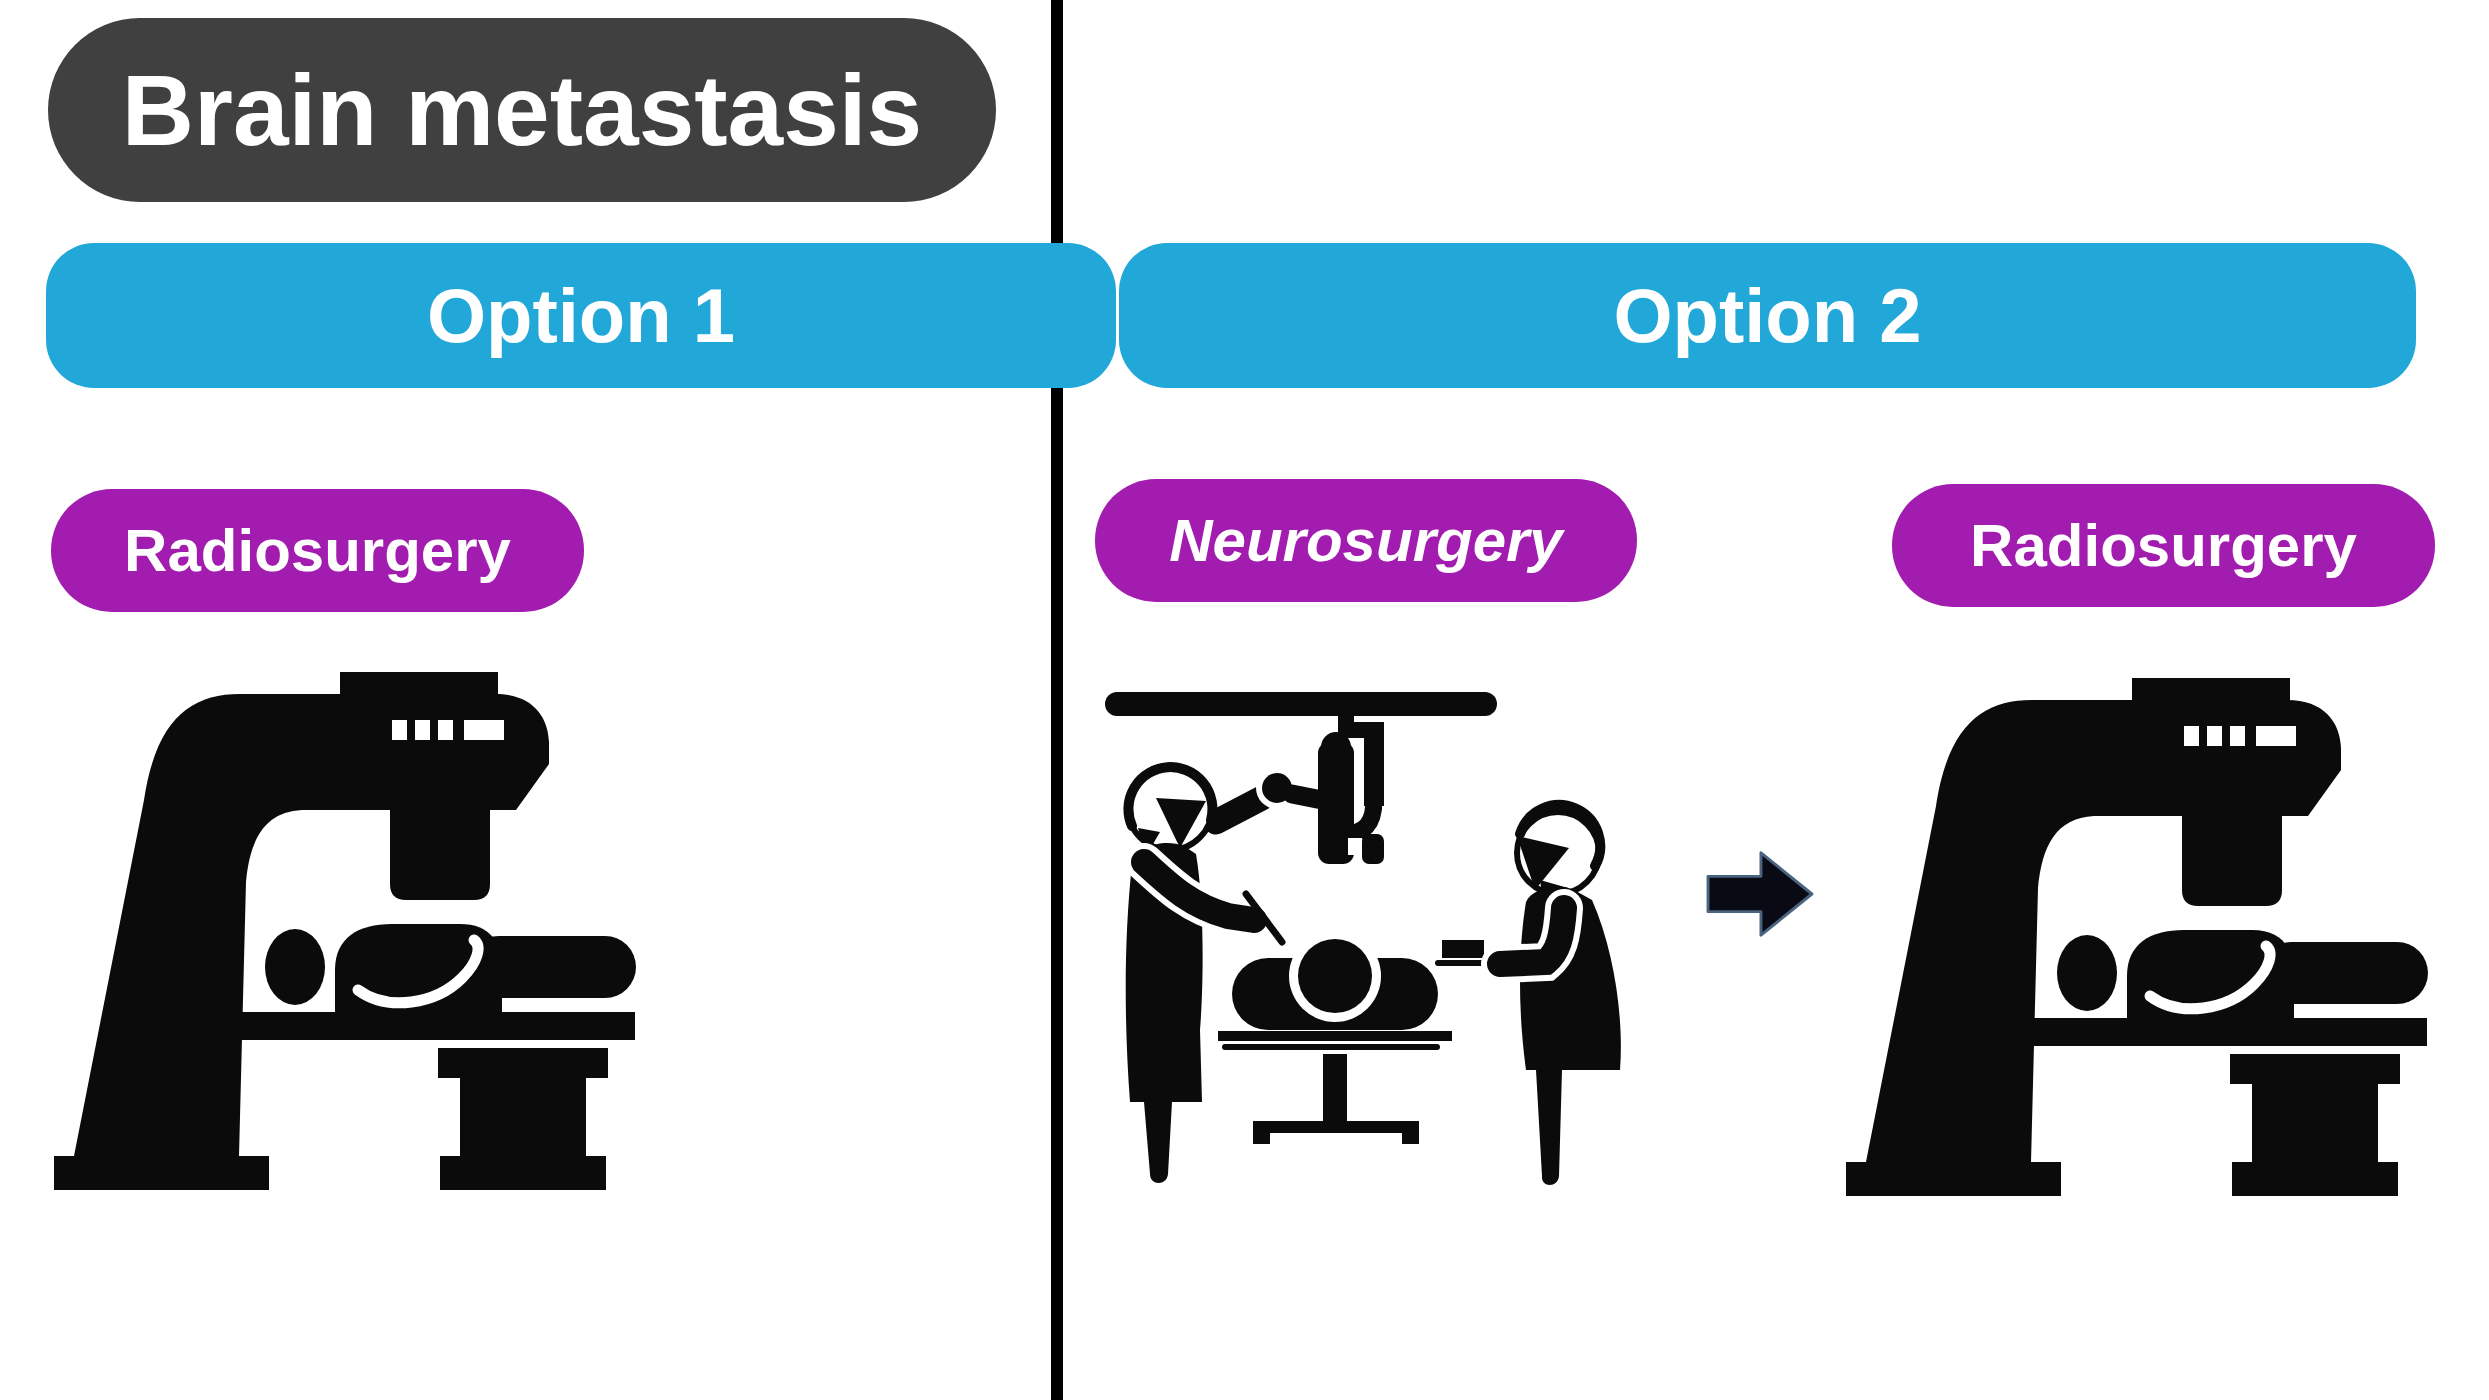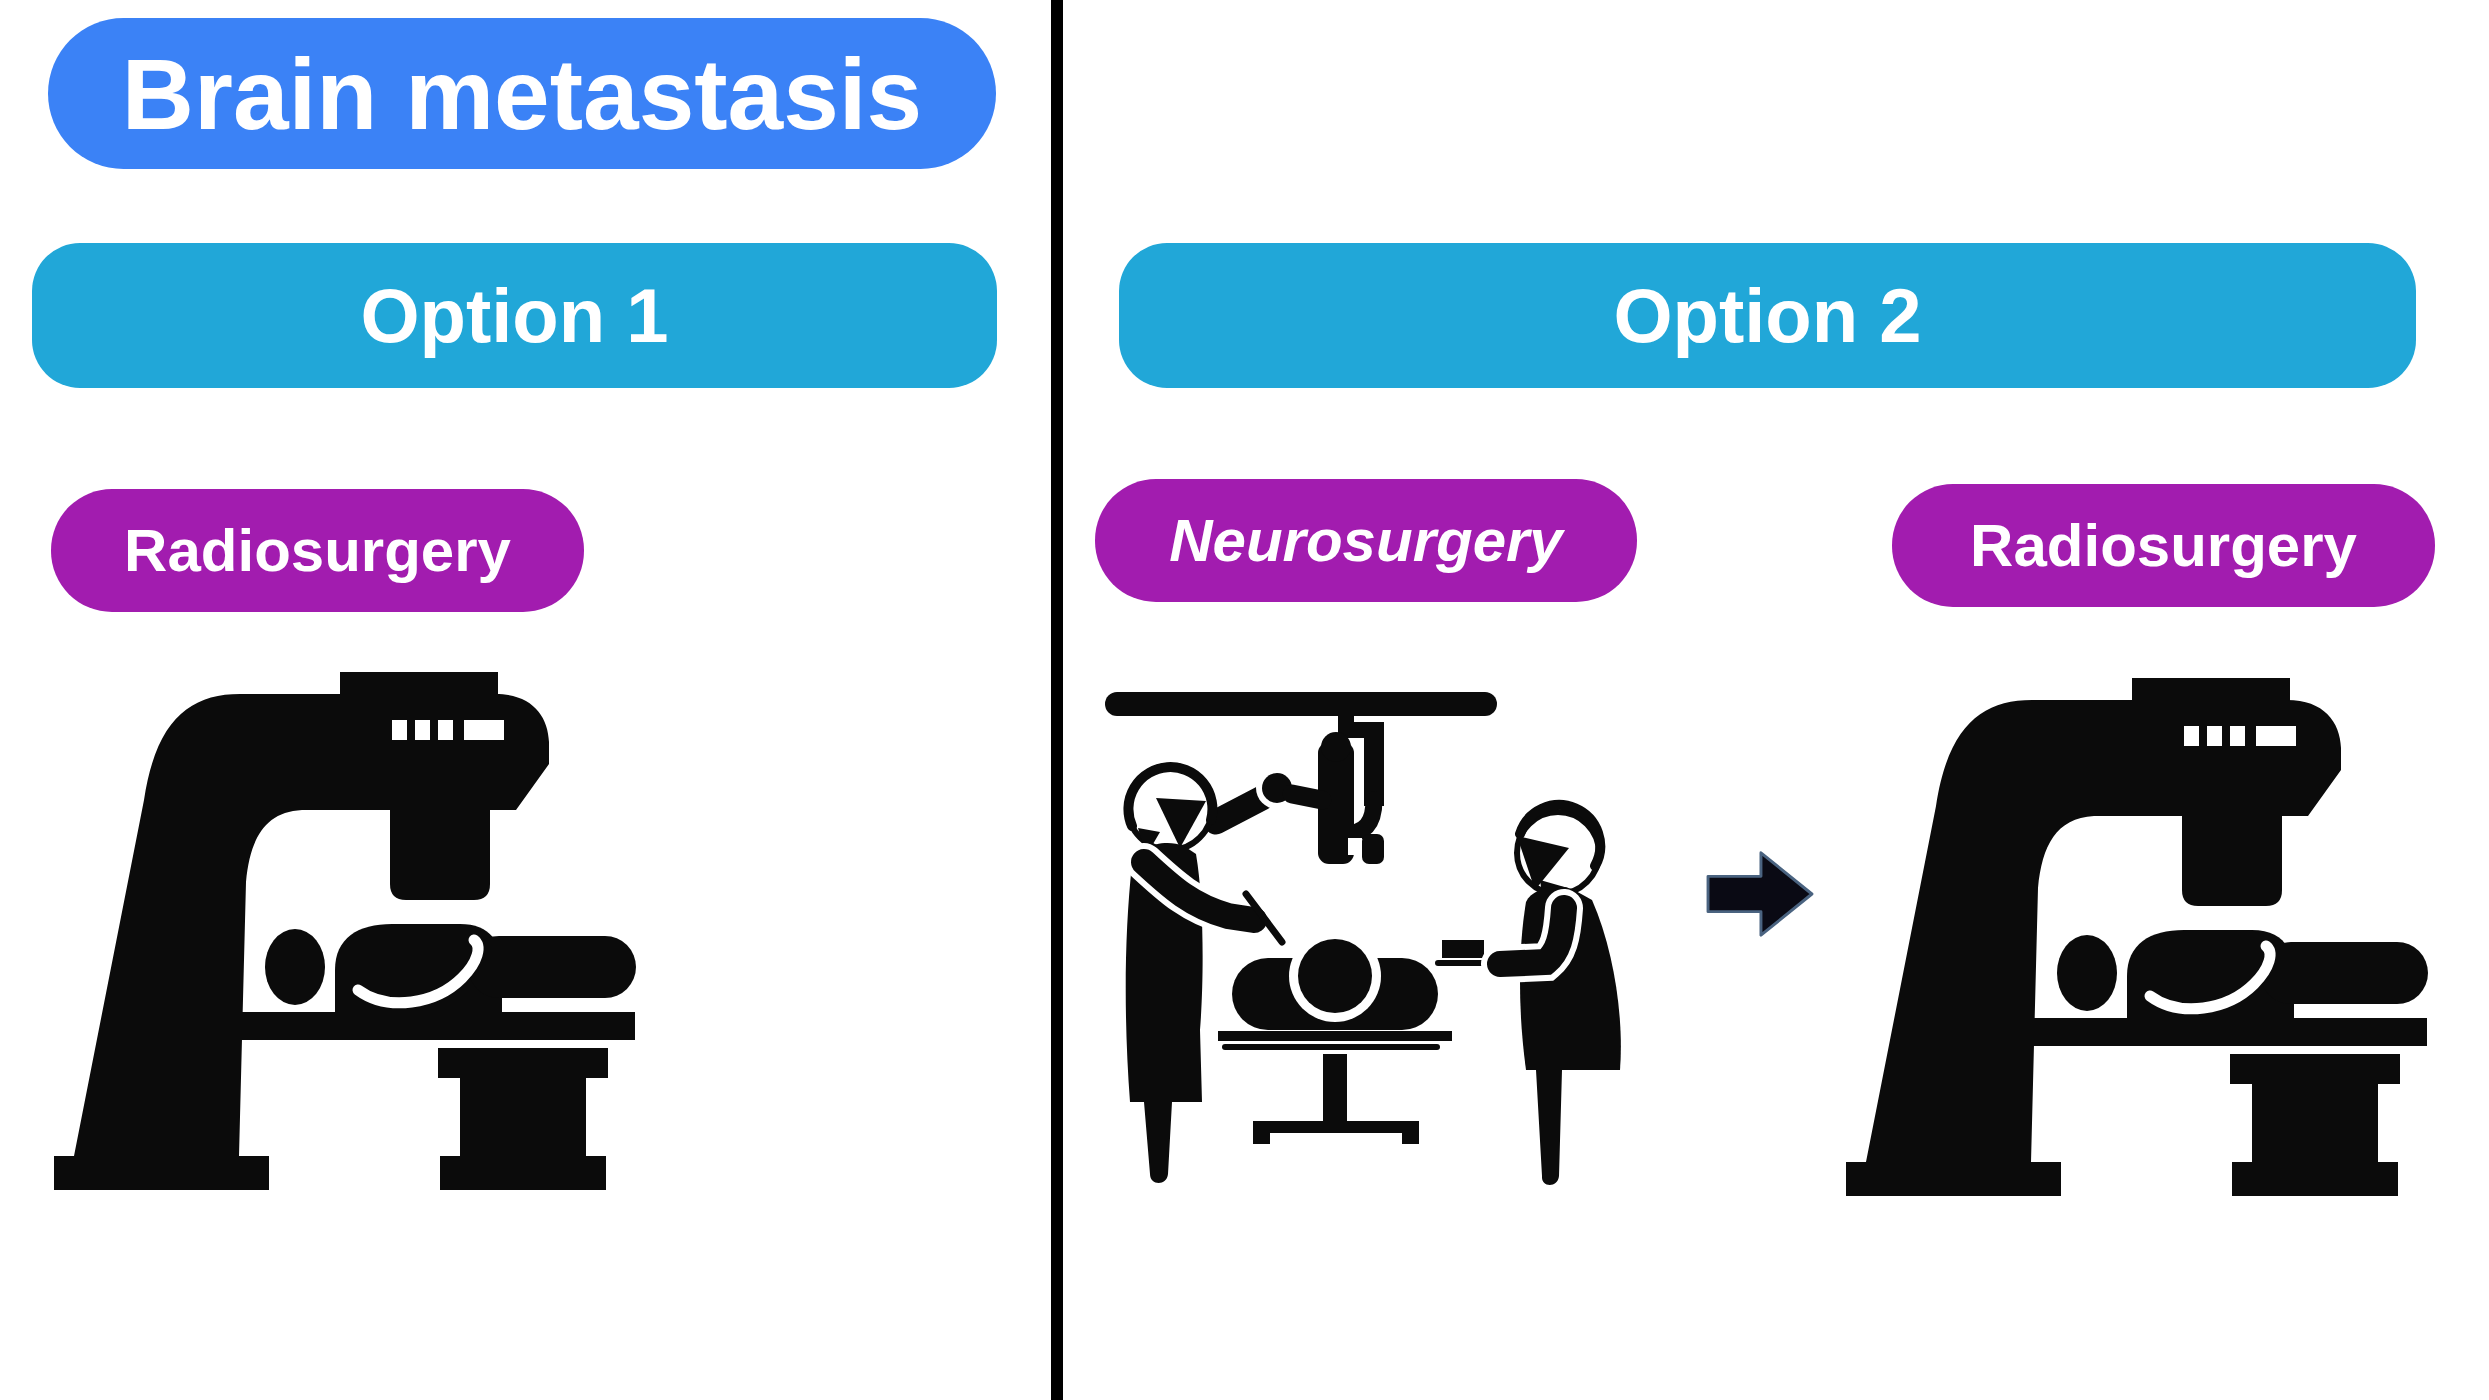--- a/index.html
+++ b/index.html
@@ -4,24 +4,24 @@
 <style>
   html,body{margin:0;padding:0;background:#ffffff;}
   #canvas{
     position:relative;width:2489px;height:1400px;background:#ffffff;
     font-family:"Liberation Sans","DejaVu Sans",sans-serif;overflow:hidden;
   }
   .pill{
     position:absolute;display:flex;align-items:center;justify-content:center;
     color:#ffffff;font-weight:bold;text-align:center;line-height:1;
   }
-  .title-pill{left:48px;top:18px;width:948px;height:151px;border-radius:94px;
-    background:#3b82f6;font-size:100px;}
+  .title-pill{left:48px;top:18px;width:948px;height:184px;border-radius:94px;
+    background:#404040;font-size:100px;}
   .option-pill{background:#21a7d8;font-size:76px;border-radius:48px;height:145px;top:243px;}
-  #option1{left:32px;width:965px;}
+  #option1{left:46px;width:1070px;}
   #option2{left:1119px;width:1297px;}
   .treat-pill{background:#a21caf;font-size:60px;border-radius:61px;height:123px;}
   #treat-rs-l{left:51px;top:489px;width:533px;}
   #treat-ns{left:1095px;top:479px;width:542px;font-style:italic;}
   #treat-rs-r{left:1892px;top:484px;width:543px;}
   .divider{position:absolute;left:1051px;top:0;width:12px;height:1400px;background:#000000;}
   .icon{position:absolute;}
   #machine-left{left:40px;top:660px;}
   #surgery{left:1080px;top:650px;}
   #arrow{left:1700px;top:845px;}

